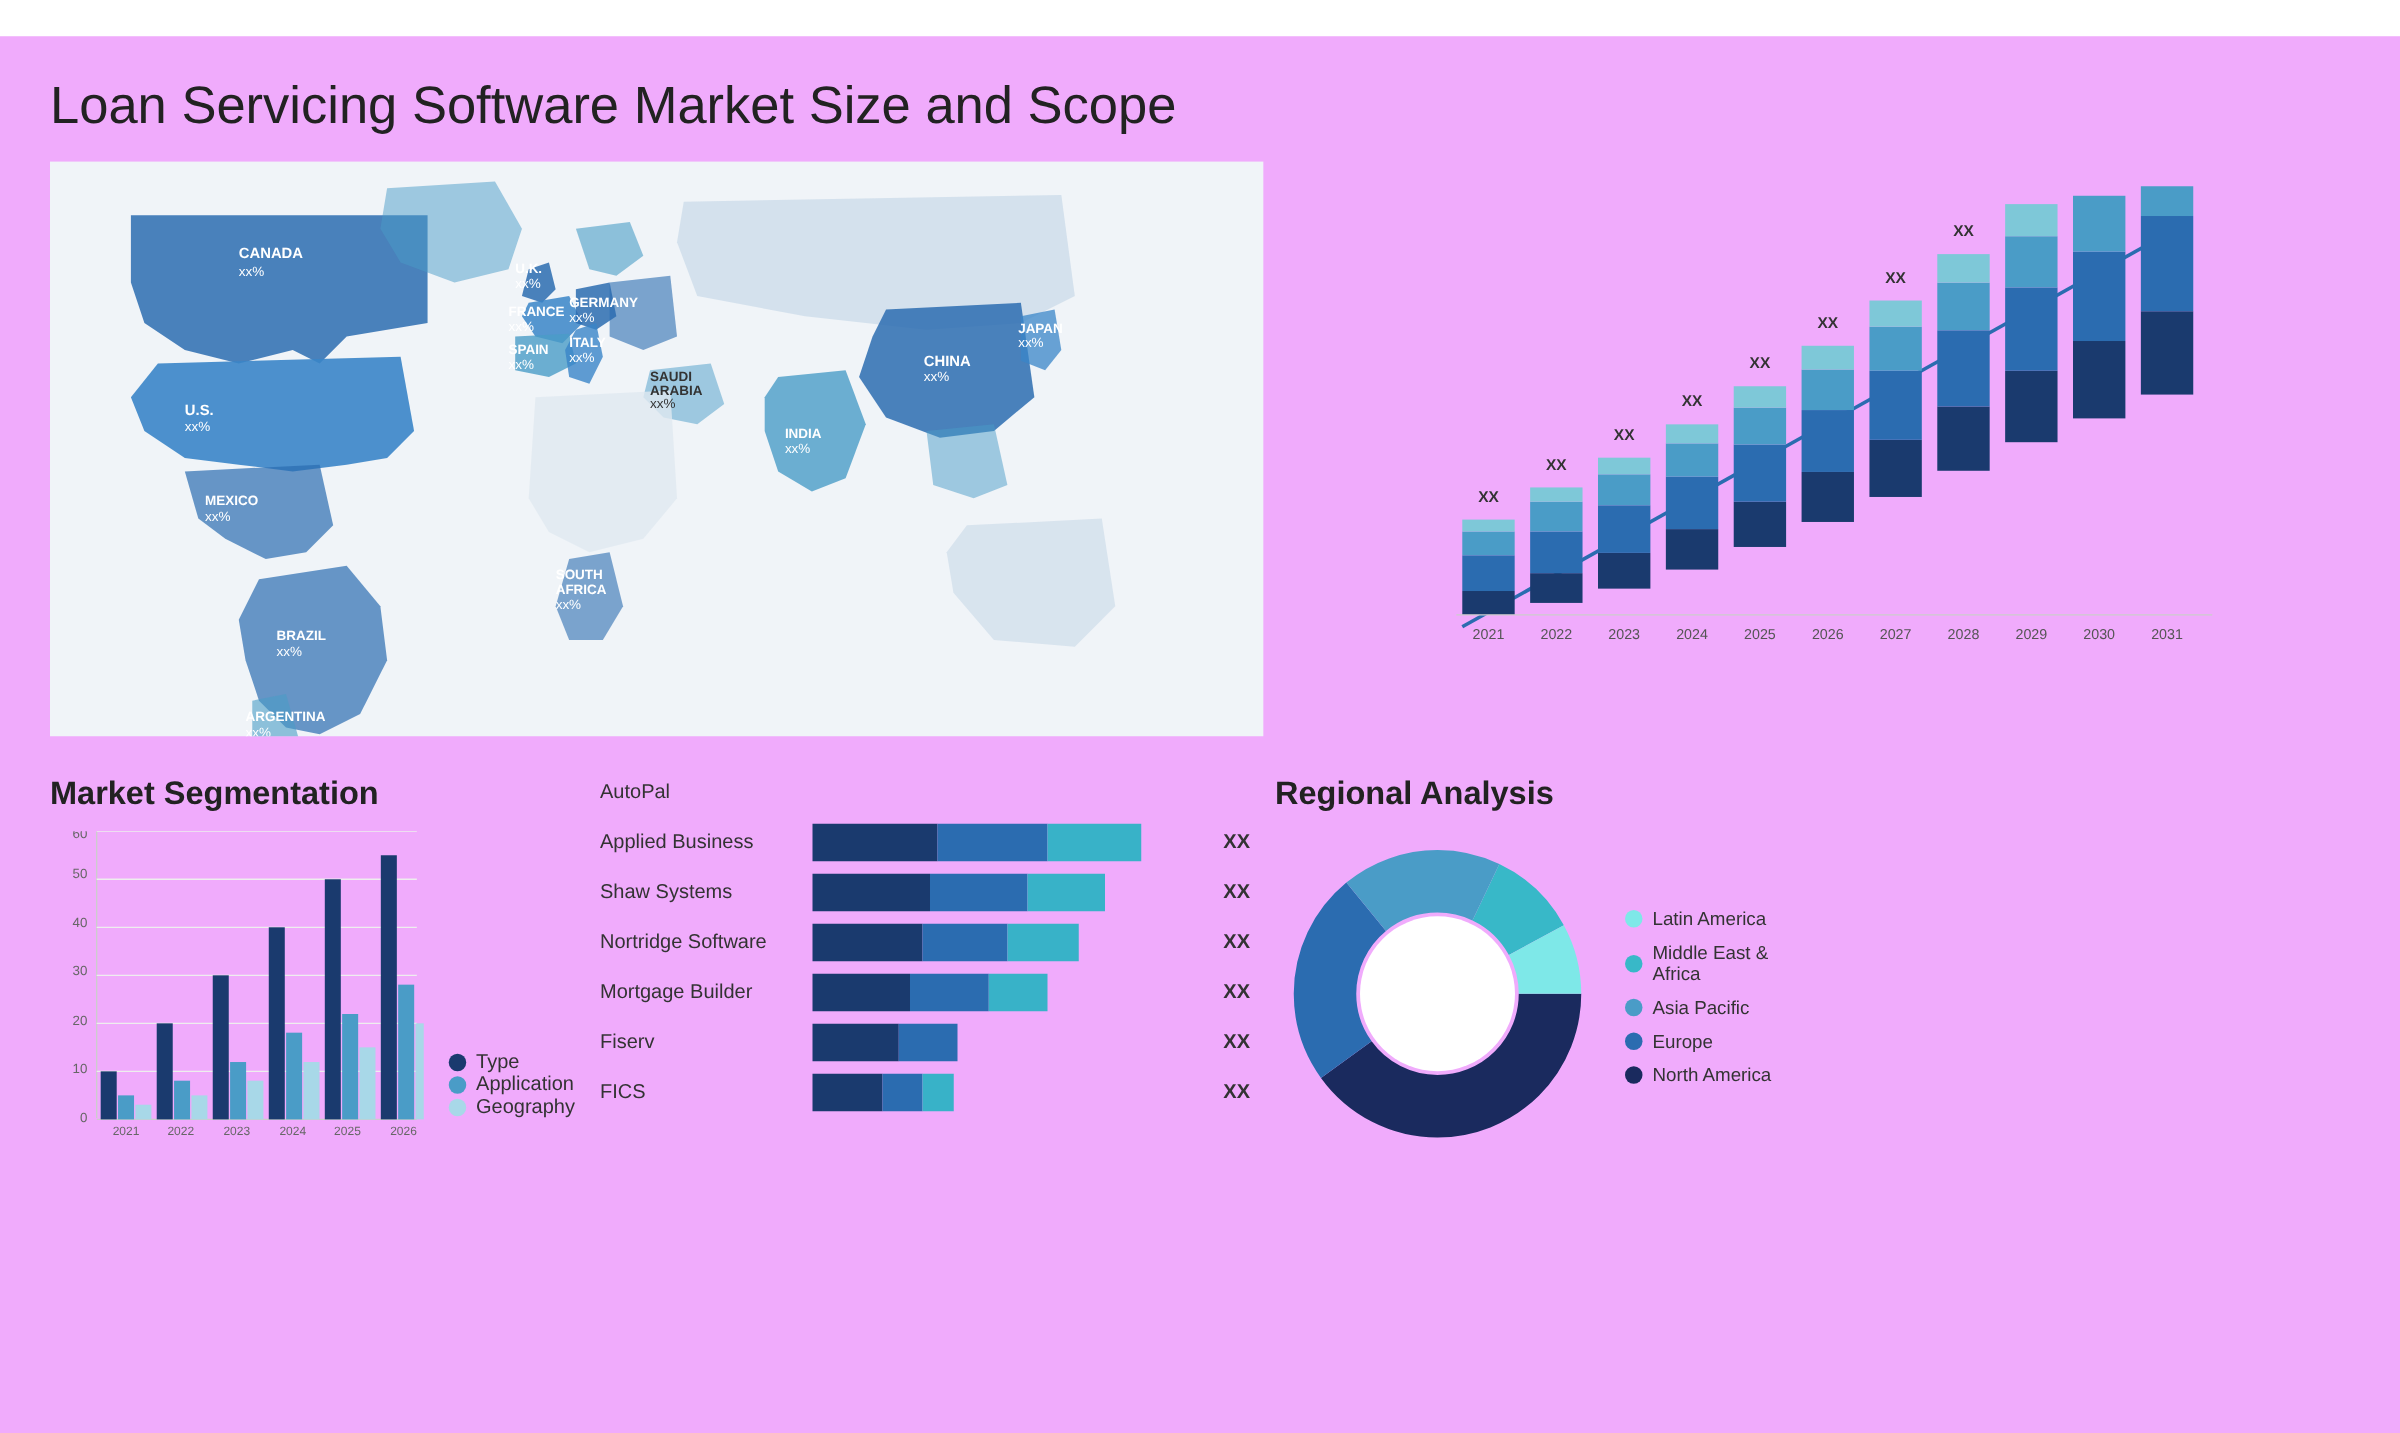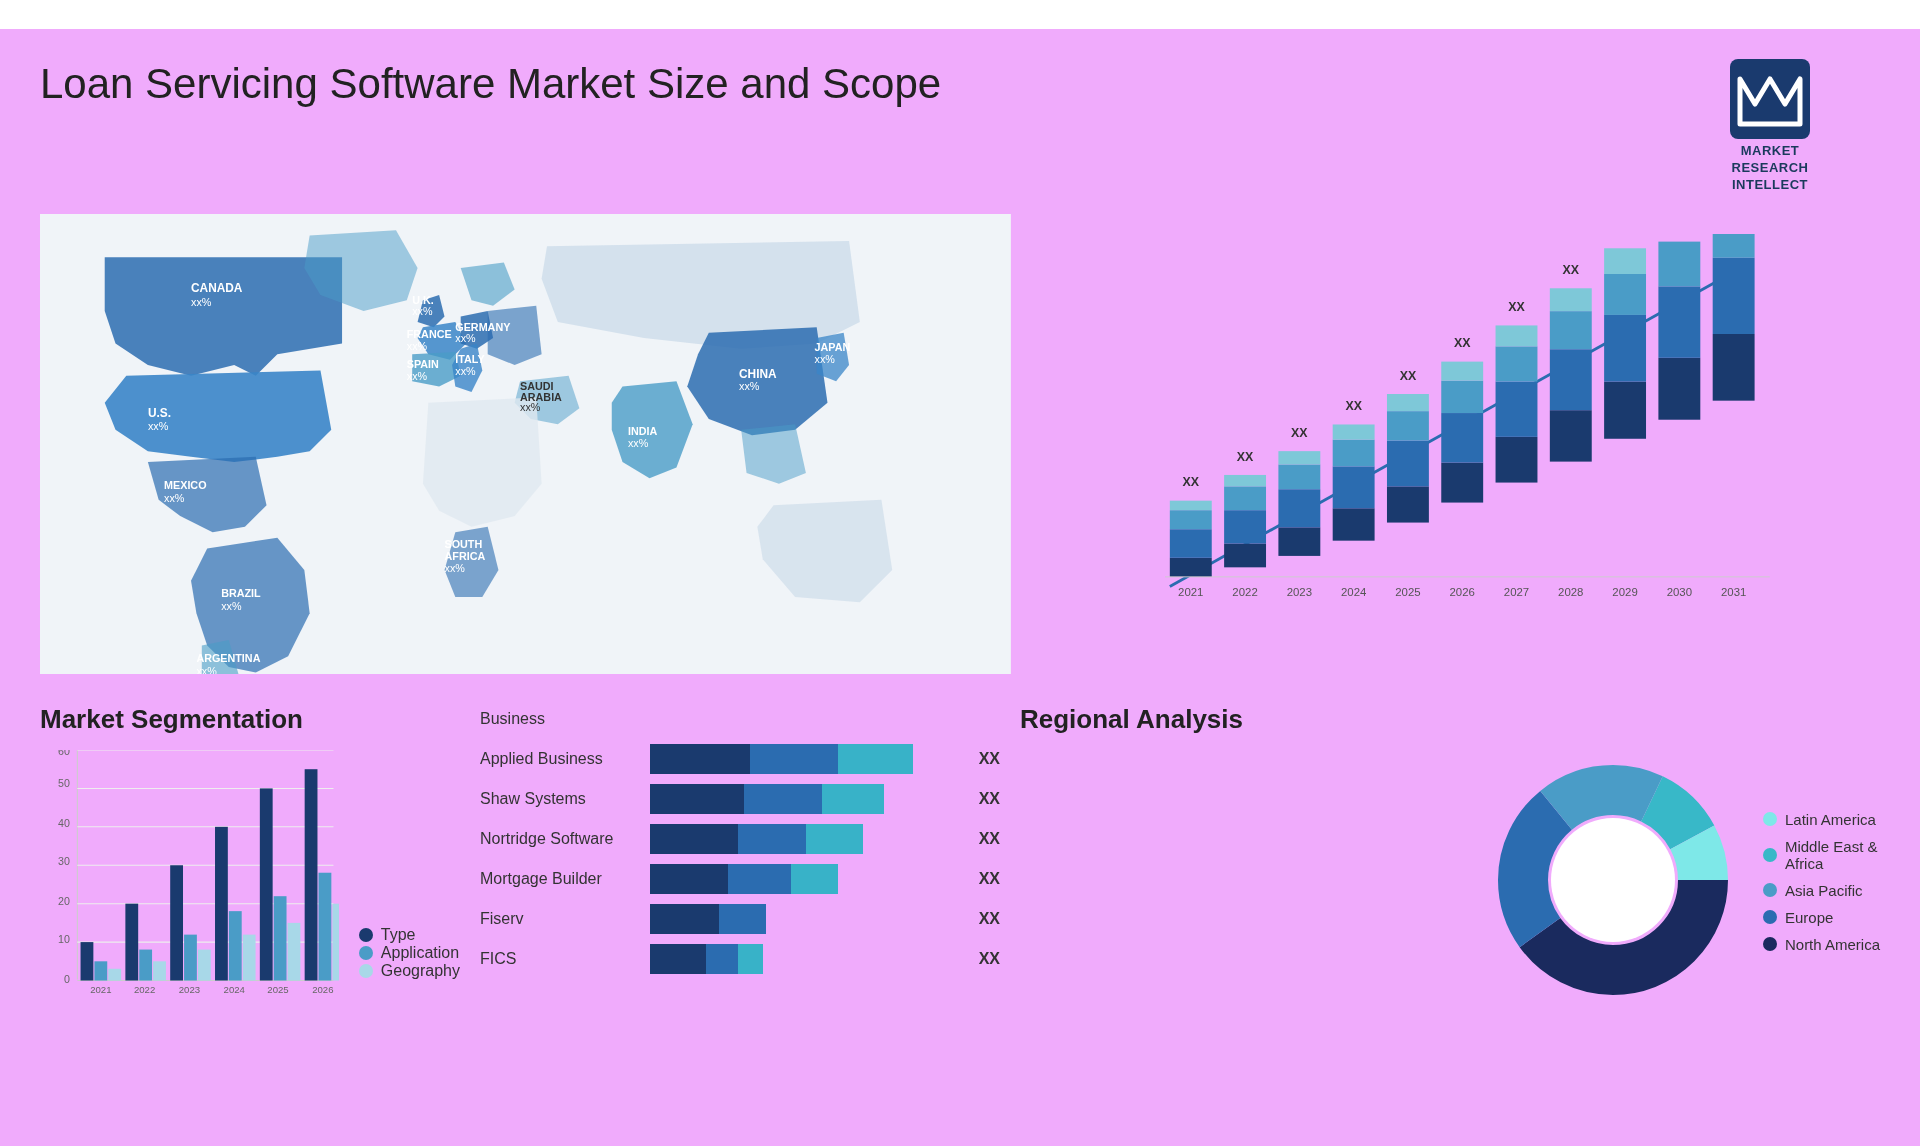--- a/index.html
+++ b/index.html
@@ -153,21 +153,20 @@
     }
 
     
     .regional-container {
       flex: 1;
     }
     .donut-area {
       display: flex;
       align-items: center;
       gap: 20px;
-      justify-content: flex-end;
     }
     .donut-svg-wrap {
       flex: 0 0 260px;
     }
     .regional-legend {
       display: flex;
       flex-direction: column;
       gap: 10px;
     }
     .reg-legend-item {
@@ -197,32 +196,20 @@
       height: 100%;
     }
   </style>
 </head>
 <body>
 
 <div class="page-container">
 
   <div class="header">
     <h1 class="page-title">Loan Servicing Software Market Size and Scope</h1>
-    <div class="logo-area">
-
-      <svg class="logo-icon" viewBox="0 0 80 80" xmlns="http://www.w3.org/2000/svg">
-        <rect width="80" height="80" rx="8" fill="#1a3a6e"></rect>
-
-        <polygon points="10,65 10,20 25,45 40,20 55,45 70,20 70,65" fill="none" stroke="white" stroke-width="5" stroke-linejoin="round"></polygon>
-        <line x1="10" y1="65" x2="70" y2="65" stroke="white" stroke-width="3"></line>
-      </svg>
-      <div class="logo-text">
-        MARKET<br>RESEARCH<br>INTELLECT
-      </div>
-    </div>
   </div>
 
   <div class="top-section">
 
     <div class="map-container">
       <svg viewBox="0 0 900 440" xmlns="http://www.w3.org/2000/svg">
 
         <rect width="900" height="440" fill="#f0f4f8"></rect>
 
         <path d="M60,40 L280,40 L280,120 L220,130 L200,150 L180,140 L140,150 L100,140 L70,120 L60,90 Z" fill="#2b6cb0" opacity="0.85"></path>
@@ -497,21 +484,21 @@
             <div class="legend-dot" style="background:#a8d8e8;"></div>
             <span>Geography</span>
           </div>
         </div>
       </div>
     </div>
 
     <div class="players-container">
 
       <div class="player-row">
-        <span class="player-name">Business</span>
+        <span class="player-name">AutoPal</span>
         <div class="player-bar-wrap"></div>
       </div>
 
       <div class="player-row">
         <span class="player-name">Applied Business</span>
         <div class="player-bar-wrap">
           <div class="player-bar-seg1" style="width:32%;"></div>
           <div class="player-bar-seg2" style="width:28%;"></div>
           <div class="player-bar-seg3" style="width:24%;"></div>
         </div>

